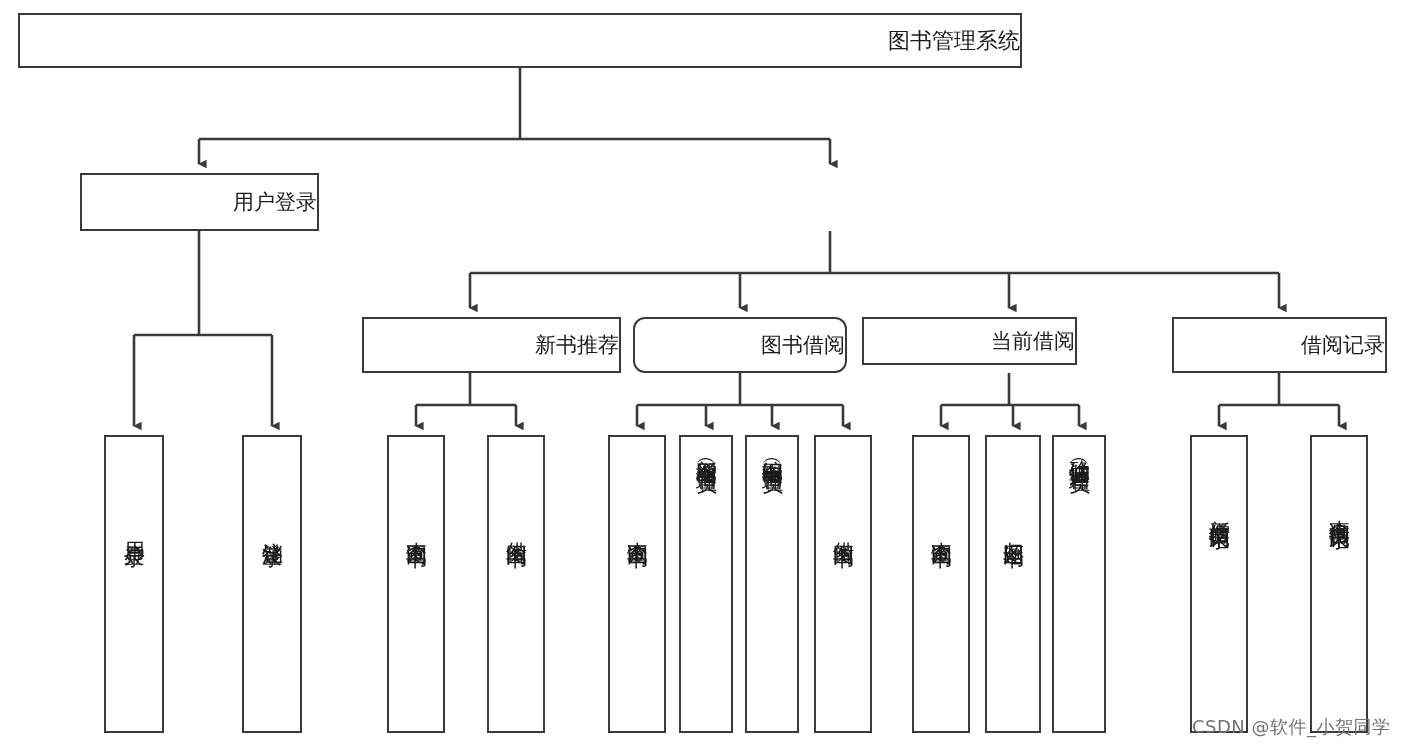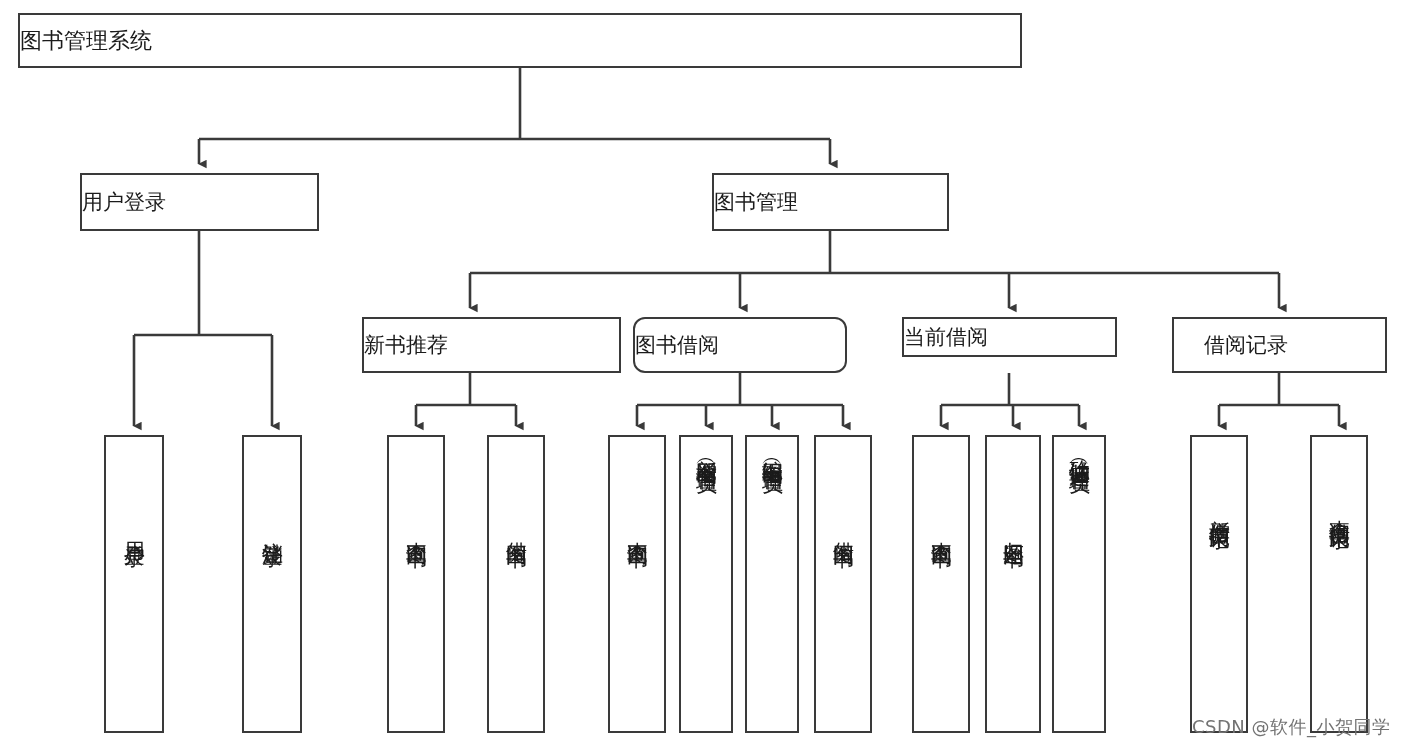--- a/index.html
+++ b/index.html
@@ -26,21 +26,21 @@
     height: 747px;
     pointer-events: none;
   }
   .node {
     position: absolute;
     box-sizing: border-box;
     background: #ffffff;
     border: 2px solid #3a3a3a;
     display: flex;
     align-items: center;
-    justify-content: flex-start;
+    justify-content: flex-end;
     color: #1b1b1b;
   }
   .node .lbl {
     display: block;
     text-align: center;
     line-height: 1.18;
     white-space: nowrap;
   }
   
   .node.horiz .lbl {
@@ -133,31 +133,28 @@
     </g>
   </svg>
 
   <div class="node horiz root" style="left:18px; top:13px; width:1004px; height:55px;">
     <span class="lbl">图书管理系统</span>
   </div>
 
   <div class="node horiz" style="left:80px; top:173px; width:239px; height:58px;">
     <span class="lbl">用户登录</span>
   </div>
-  <div class="node horiz" style="left:712px; top:173px; width:237px; height:58px;">
-    <span class="lbl">图书管理</span>
-  </div>
 
   <div class="node horiz" style="left:362px; top:317px; width:259px; height:56px;">
     <span class="lbl">新书推荐</span>
   </div>
   <div class="node horiz" style="left:633px; top:317px; width:214px; height:56px;border-radius:12px;">
     <span class="lbl">图书借阅</span>
   </div>
-  <div class="node horiz" style="left:902px; top:317px; width:215px; height:40px;">
+  <div class="node horiz" style="left:862px; top:317px; width:215px; height:48px;">
     <span class="lbl">当前借阅</span>
   </div>
   <div class="node horiz" style="left:1172px; top:317px; width:215px; height:56px;padding-left:30px;">
     <span class="lbl">借阅记录</span>
   </div>
 
   <div class="node leaf mid" style="left:104px; top:435px; width:60px; height:298px;">
     <span class="lbl">用户登录</span>
   </div>
   <div class="node leaf mid" style="left:242px; top:435px; width:60px; height:298px;">

